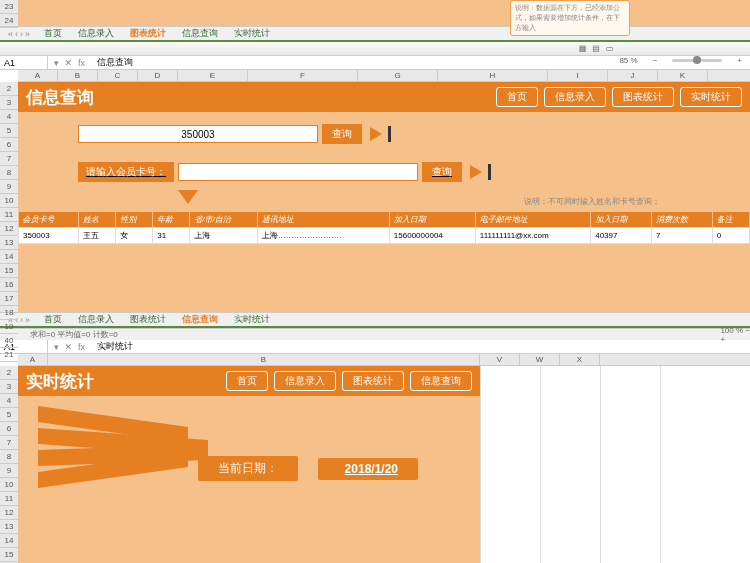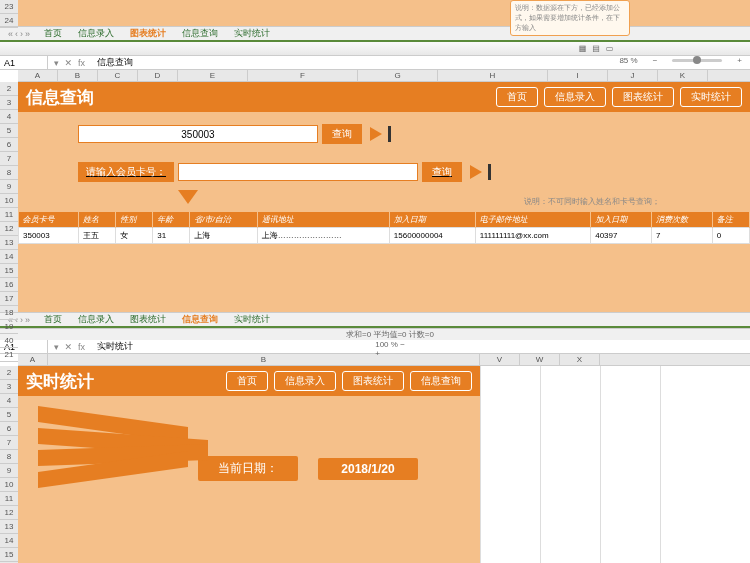--- a/index.html
+++ b/index.html
@@ -189,31 +189,30 @@
   .status-bar {
     height:12px;
     background:#f0f0f0;
     border-top:1px solid #ccc;
     font-size:8px;
     color:#666;
     display:flex;
     align-items:center;
     padding-left:30px;
     justify-content:space-between;
-    flex-direction:column;
   }
   .stat-row { display:flex; align-items:center; margin:10px 0 0 180px; gap:20px;}
   .stat-label,.stat-value {
     background:#e67e22;
     color:#fff;
     font-size:12px;
     padding:4px 20px;
     border-radius:2px;
   }
-  .stat-value { font-weight:bold; min-width:100px; text-align:center;}
+  .stat-value { font-weight:bold; min-width:100px; text-align:right;text-decoration:underline;}
   .sankey { position:relative; height:100px; margin-left:30px;}
   .sankey-band {
     position:absolute;
     background:#e67e22;
     height:16px;
     transform-origin:left center;
   }
   .top-callout {
     position:absolute;
     right:120px;

